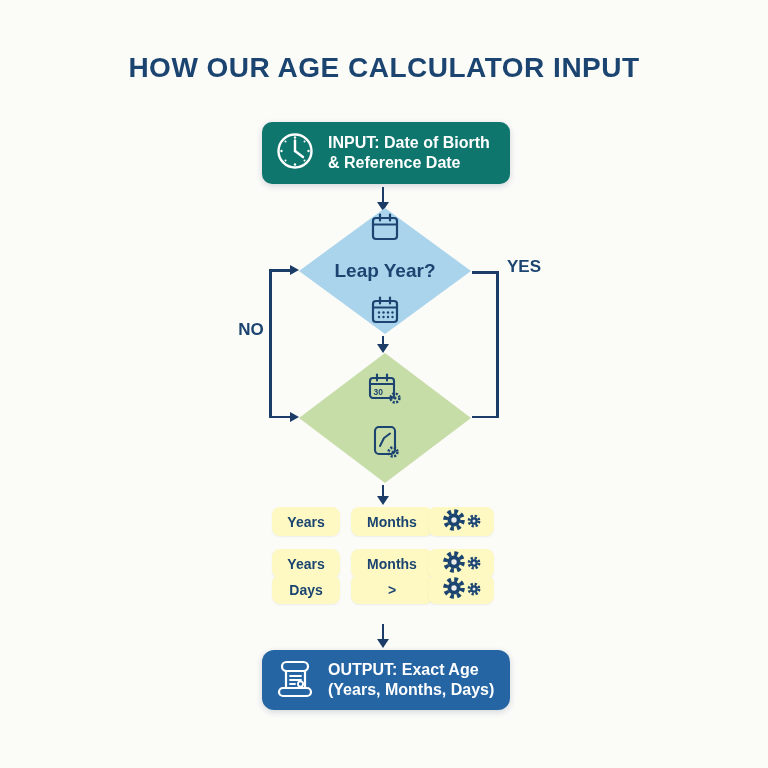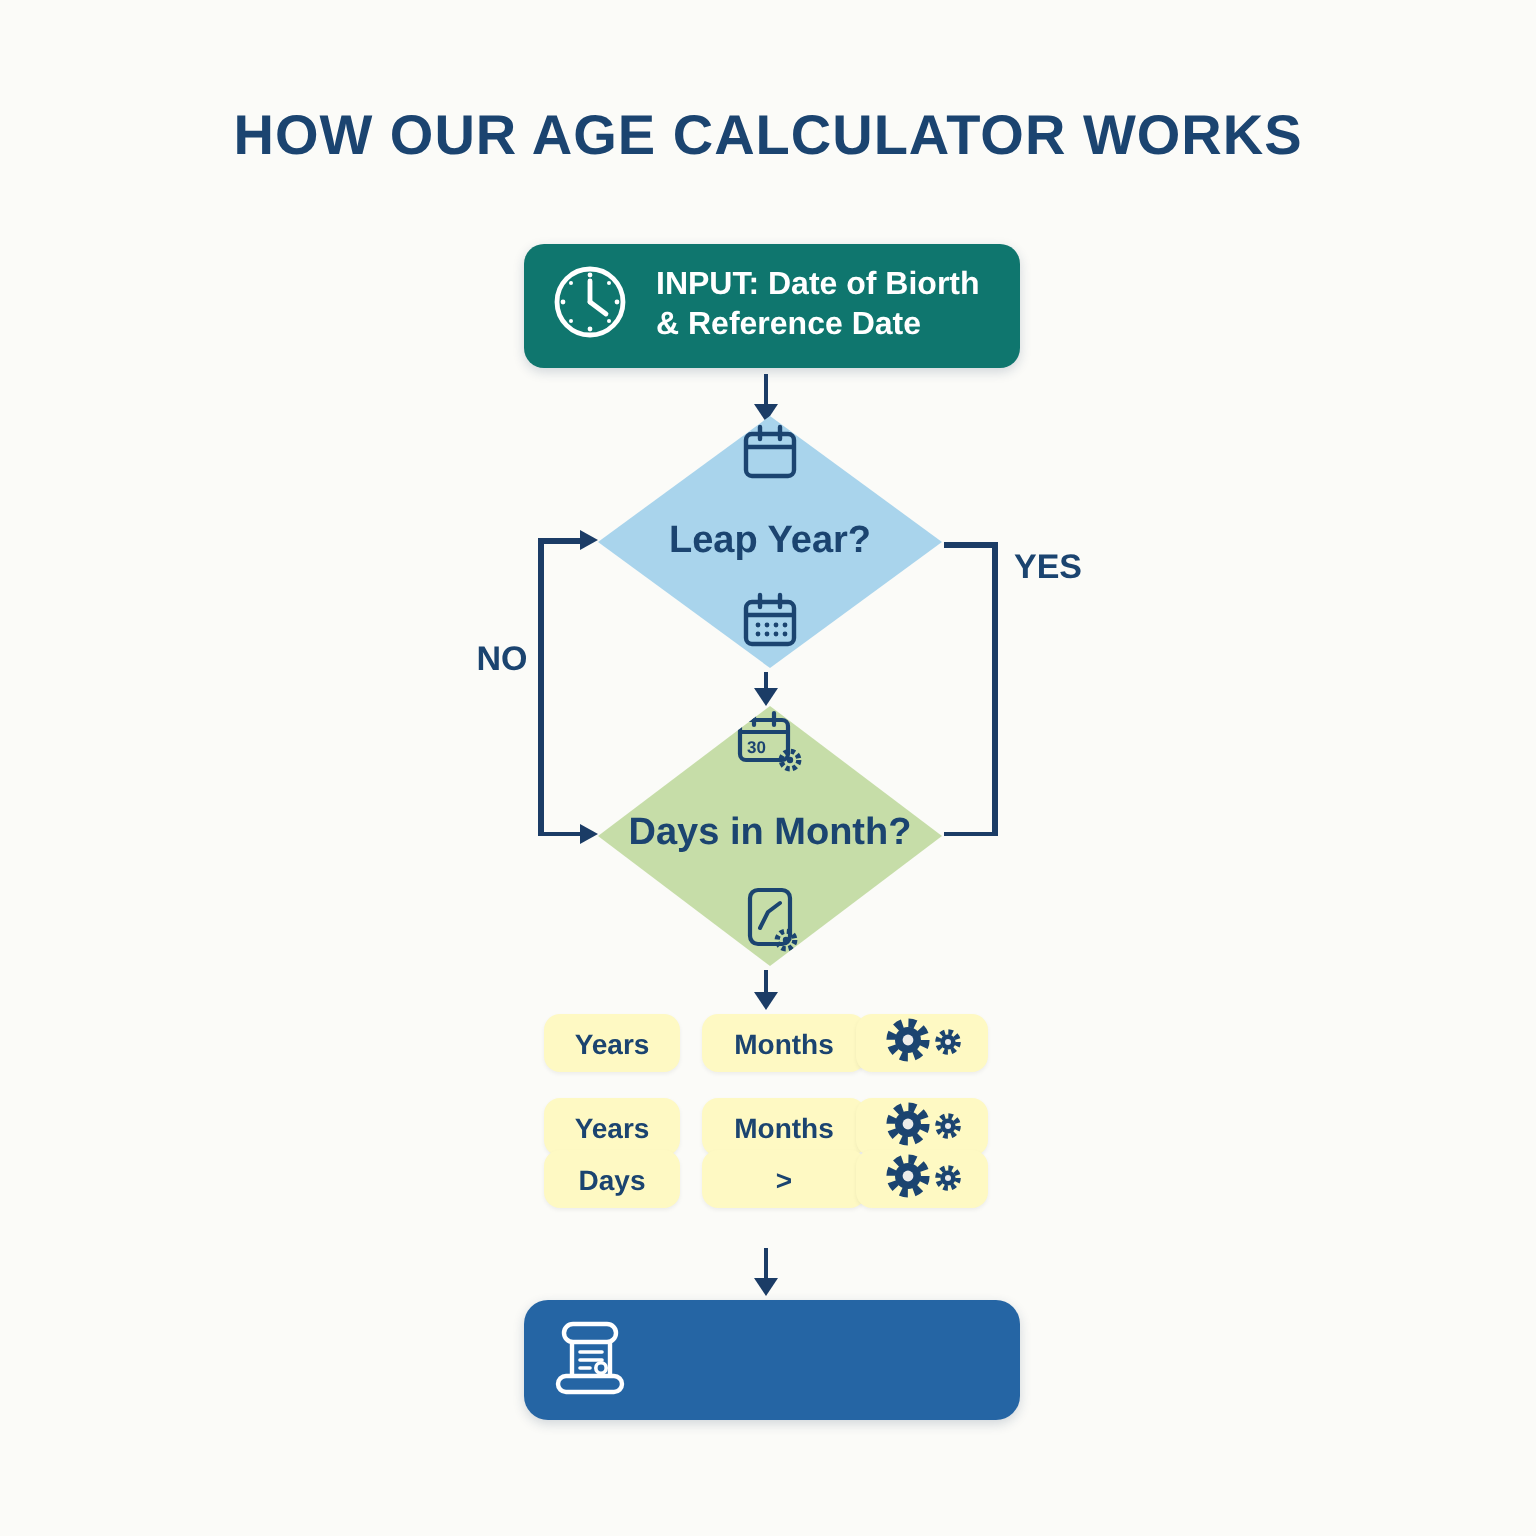--- a/index.html
+++ b/index.html
@@ -51,42 +51,42 @@
   .no-h-top{left:269px;top:269px;width:22px;height:2.6px;}
   .no-h-bot{left:269px;top:415.5px;width:22px;height:2.6px;}
   .rtip{position:absolute;width:0;height:0;border-top:5.5px solid transparent;border-bottom:5.5px solid transparent;border-left:9px solid #1b3c66;}
   .no-tip-top{left:290px;top:265px;}
   .no-tip-bot{left:290px;top:411.5px;}
   .yes-v{left:496px;top:271px;width:2.6px;height:147px;}
   .yes-h-top{left:472px;top:271px;width:26px;height:2.6px;}
   .yes-h-bot{left:472px;top:415.5px;width:26px;height:2.6px;}
   .branch-label{position:absolute;font-size:17px;font-weight:bold;color:#1b4470;}
   .no-label{left:236px;top:320px;width:30px;text-align:center;}
-  .yes-label{left:507px;top:274px;}
+  .yes-label{left:507px;top:257px;}
 
   
   .pill{
     position:absolute;height:29px;background:#fef9c3;border-radius:8px;
     display:flex;align-items:center;justify-content:center;
     font-size:14px;font-weight:bold;color:#1b4470;
     box-shadow:0 1px 2px rgba(0,0,0,.06);
   }
   .pc1{left:272px;width:68px;}
   .pc2{left:351px;width:82px;}
   .pc3{left:428px;width:66px;}
   .pr1{top:507px;} .pr2{top:549px;} .pr3{top:575px;}
 
   .icon{display:block;}
 </style>
 </head>
 <body>
 
 <div class="stage">
 
-  <div class="title">HOW OUR AGE CALCULATOR WORKS</div>
+  <div class="title">HOW OUR AGE CALCULATOR INPUT</div>
 
   <div class="flowbox input-box">
     <span class="icon">
       <svg width="46" height="46" viewBox="0 0 46 46">
         <circle cx="23" cy="23" r="16.5" fill="none" stroke="#ffffff" stroke-width="2.4"></circle>
         <line x1="23" y1="23" x2="23" y2="12.5" stroke="#ffffff" stroke-width="2.4" stroke-linecap="round"></line>
         <line x1="23" y1="23" x2="31" y2="29" stroke="#ffffff" stroke-width="2.4" stroke-linecap="round"></line>
         <circle cx="23" cy="9.5" r="1.2" fill="#ffffff"></circle>
           <circle cx="23" cy="36.5" r="1.2" fill="#ffffff"></circle>
         <circle cx="9.5" cy="23" r="1.2" fill="#ffffff"></circle>
@@ -158,21 +158,20 @@
       <svg width="38" height="34" viewBox="0 0 38 34">
         <rect x="4" y="6" width="24" height="20" rx="3" fill="none" stroke="#1b4470" stroke-width="2.1"></rect>
         <line x1="4" y1="12" x2="28" y2="12" stroke="#1b4470" stroke-width="2.1"></line>
         <line x1="11" y1="2.5" x2="11" y2="8.5" stroke="#1b4470" stroke-width="2.1" stroke-linecap="round"></line>
         <line x1="21" y1="2.5" x2="21" y2="8.5" stroke="#1b4470" stroke-width="2.1" stroke-linecap="round"></line>
         <text x="7.5" y="22.5" font-size="8.5" font-weight="bold" fill="#1b4470" font-family="Liberation Sans, sans-serif">30</text>
         <circle cx="29" cy="26" r="4.4" fill="none" stroke="#1b4470" stroke-width="2.6" stroke-dasharray="2.1 1.4"></circle>
         <circle cx="29" cy="26" r="1.6" fill="#1b4470"></circle>
       </svg>
     </span>
-    <span class="dlabel">Days in Month?</span>
     <span class="icon">
       <svg width="36" height="37" viewBox="0 0 36 37">
         <rect x="8" y="4" width="20" height="27" rx="4" fill="none" stroke="#1b4470" stroke-width="2.1"></rect>
         <polyline points="13,23 17,15 23,10.5" fill="none" stroke="#1b4470" stroke-width="2" stroke-linecap="round" stroke-linejoin="round"></polyline>
         <circle cx="26" cy="29" r="4.4" fill="none" stroke="#1b4470" stroke-width="2.6" stroke-dasharray="2.1 1.4"></circle>
         <circle cx="26" cy="29" r="1.6" fill="#1b4470"></circle>
       </svg>
     </span>
   </div>
 
@@ -237,15 +236,19 @@
         <rect x="10" y="7" width="26" height="9" rx="4.5" fill="none" stroke="#ffffff" stroke-width="2.2"></rect>
         <line x1="14" y1="16" x2="14" y2="33" stroke="#ffffff" stroke-width="2.2"></line>
         <line x1="33" y1="16" x2="33" y2="33" stroke="#ffffff" stroke-width="2.2"></line>
         <rect x="7" y="33" width="32" height="8" rx="4" fill="none" stroke="#ffffff" stroke-width="2.2"></rect>
         <line x1="18" y1="21" x2="29" y2="21" stroke="#ffffff" stroke-width="1.8" stroke-linecap="round"></line>
         <line x1="18" y1="25" x2="29" y2="25" stroke="#ffffff" stroke-width="1.8" stroke-linecap="round"></line>
         <line x1="18" y1="29" x2="23" y2="29" stroke="#ffffff" stroke-width="1.8" stroke-linecap="round"></line>
         <circle cx="28.5" cy="29" r="2.6" fill="none" stroke="#ffffff" stroke-width="1.8"></circle>
       </svg>
     </span>
+    <span class="txt">
+      <span>OUTPUT: Exact Age</span><br>
+      <span>(Years, Months, Days)</span>
+    </span>
   </div>
 
 </div>
 
 </body></html>

